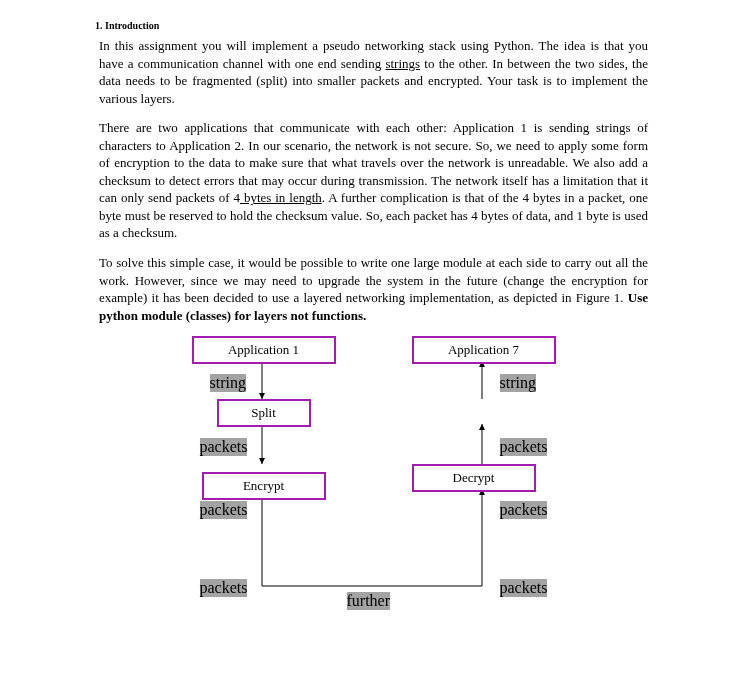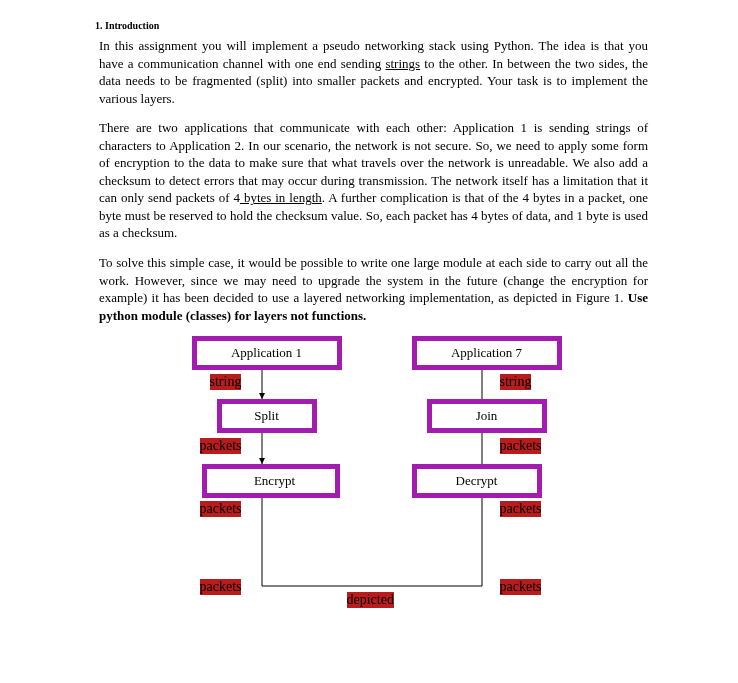--- a/index.html
+++ b/index.html
@@ -34,33 +34,33 @@
     display: flex;
     justify-content: center;
   }
   .diagram {
     position: relative;
     width: 460px;
     height: 320px;
   }
   .box {
     position: absolute;
-    border: 5px solid #a21caf;
+    border: 2px solid #a21caf;
     background: #fff;
     text-align: center;
     font-size: 13px;
     display: flex;
     align-items: center;
     justify-content: center;
     height: 24px;
   }
   .label {
     position: absolute;
-    font-size: 14px;
-    background: #b91c1c;
+    font-size: 16px;
+    background: #a3a3a3;
   }
   svg.lines {
     position: absolute;
     left: 0;
     top: 0;
     width: 460px;
     height: 320px;
   }
 </style>
 </head>
@@ -95,33 +95,32 @@
 
         <line x1="340" y1="63" x2="340" y2="25" stroke="#000" stroke-width="1" marker-end="url(#arrow)"></line>
         <line x1="340" y1="128" x2="340" y2="88" stroke="#000" stroke-width="1" marker-end="url(#arrow)"></line>
         <line x1="340" y1="250" x2="340" y2="153" stroke="#000" stroke-width="1" marker-end="url(#arrow)"></line>
 
         <line x1="120" y1="250" x2="340" y2="250" stroke="#000" stroke-width="1"></line>
       </svg>
 
       <div class="box" style="left:50px; top:0; width:140px;">Application 1</div>
       <div class="box" style="left:75px; top:63px; width:90px;">Split</div>
-      <div class="box" style="left:60px; top:128px; width:120px;padding-left:8px;">Encrypt</div>
+      <div class="box" style="left:60px; top:136px; width:120px;">Encrypt</div>
 
       <div class="box" style="left:270px; top:0; width:140px;">Application 7</div>
-      <div class="box" style="left:285px; top:63px; width:110px;">Join</div>
       <div class="box" style="left:270px; top:128px; width:120px;">Decrypt</div>
 
       <div class="label" style="left:68px; top:38px;">string</div>
       <div class="label" style="left:58px; top:102px;">packets</div>
       <div class="label" style="left:58px; top:165px;">packets</div>
       <div class="label" style="left:58px; top:243px;">packets</div>
 
       <div class="label" style="left:358px; top:38px;">string</div>
       <div class="label" style="left:358px; top:102px;">packets</div>
       <div class="label" style="left:358px; top:165px;">packets</div>
       <div class="label" style="left:358px; top:243px;">packets</div>
 
-      <div class="label" style="left:205px; top:256px;">depicted</div>
+      <div class="label" style="left:205px; top:256px;">further</div>
     </div>
   </div>
 
 </div>
 
 </body></html>

